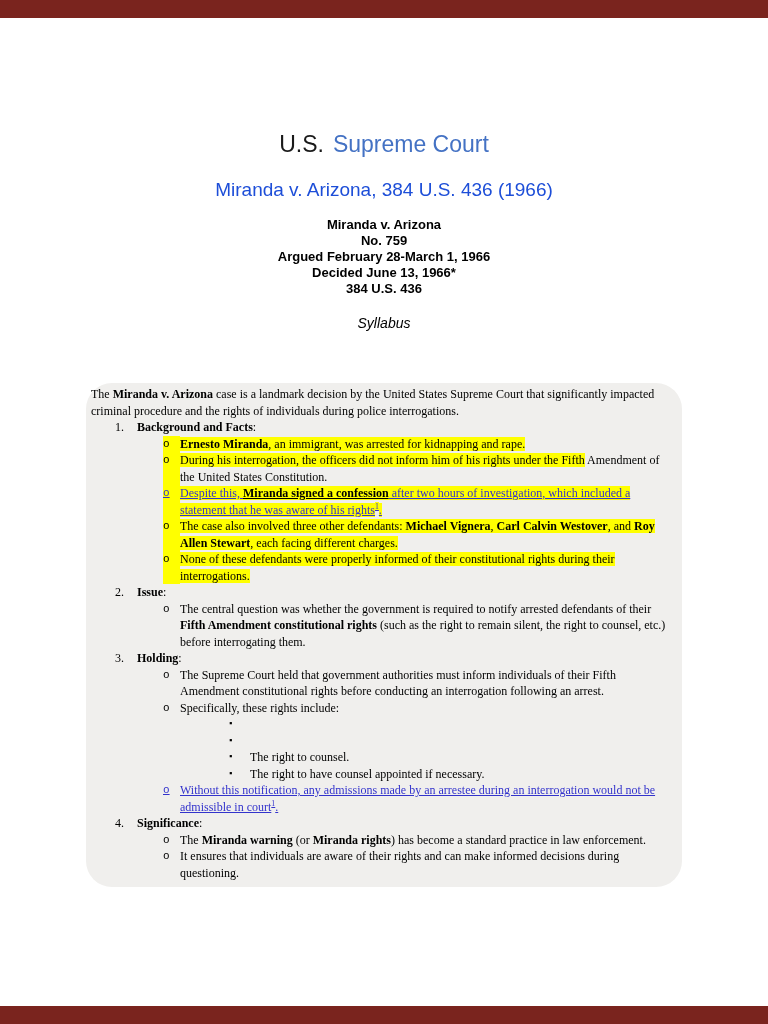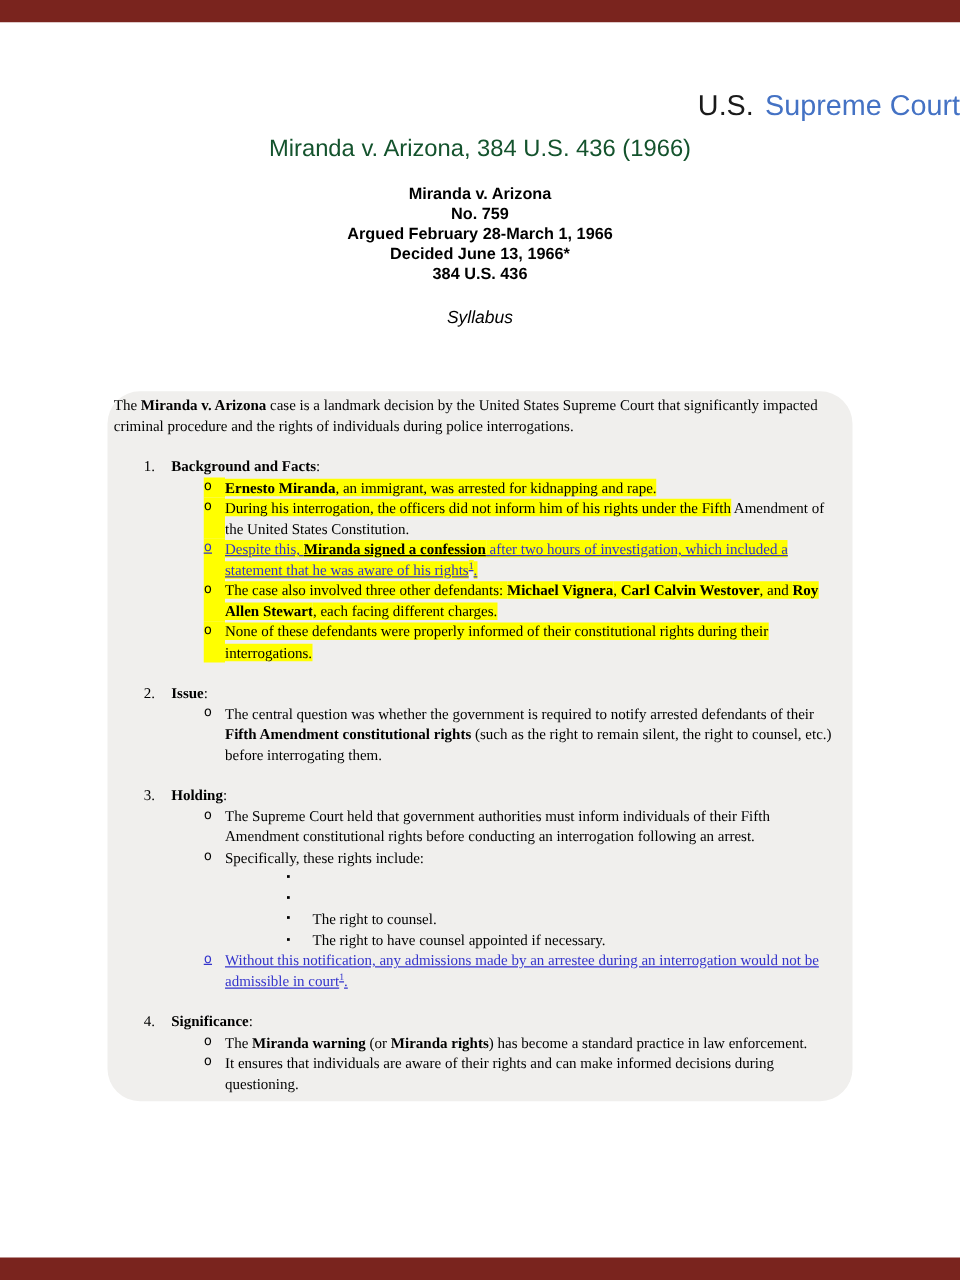--- a/index.html
+++ b/index.html
@@ -15,33 +15,33 @@
     background: var(--bar, #7a241e);
   }
   .bar.top { top: 0; }
   .bar.bottom { top: 1006px; }
   .page {
     position: absolute; top: 18px; left: 0;
     width: 768px; height: 988px;
     background: #ffffff;
   }
   .court-title {
-    margin-top: 52px;
-    text-align: right;
+    margin-top: 112px;
+    text-align: center;
     font-family: "Liberation Sans", "DejaVu Sans", sans-serif;
     font-size: 23px; font-weight: normal; line-height: 28px;
     color: #1a1a1a;
   }
   .court-title .accent { color: var(--accent, #4472c4); margin-left: 9px; }
   .case-title {
-    margin-top: 10px;
+    margin-top: 20px;
     text-align: center;
     font-family: "Liberation Sans", "DejaVu Sans", sans-serif;
     font-size: 19px; font-weight: normal; line-height: 23px;
-    color: #14532d;
+    color: #1d4ed8;
   }
   .meta {
     margin-top: 0;
     text-align: center;
     font-family: "Liberation Sans", "DejaVu Sans", sans-serif;
     font-size: 13px; font-weight: bold; line-height: 16px;
   }
   .meta.first { margin-top: 16px; }
   .syllabus {
     margin-top: 18px;
@@ -51,21 +51,21 @@
   }
   .content {
     width: 596px;
     margin: 52px auto 0 auto;
     background: var(--content-bg, #f0efed);
     font-size: 12px; line-height: 16.5px;
     padding: 3px 6px 6px 0;
     border-radius: 26px;
   }
   .intro { padding-left: 5px; padding-right: 2px; }
-  .section-head { padding-left: 29px; margin-top: 16px; }
+  .section-head { padding-left: 29px; }
   .section-head .num { display: inline-block; width: 22px; }
   .item { display: flex; padding-left: 77px; }
   .item .marker {
     width: 17px; flex-shrink: 0;
     font-family: "Liberation Mono", "DejaVu Sans Mono", monospace;
     font-size: 11px; line-height: 16.5px;
   }
   .item.sub { padding-left: 142px; }
   .item.sub .marker { width: 22px; font-size: 9px; line-height: 16.5px; }
   .item-text { flex: 1; padding-right: 2px; }

